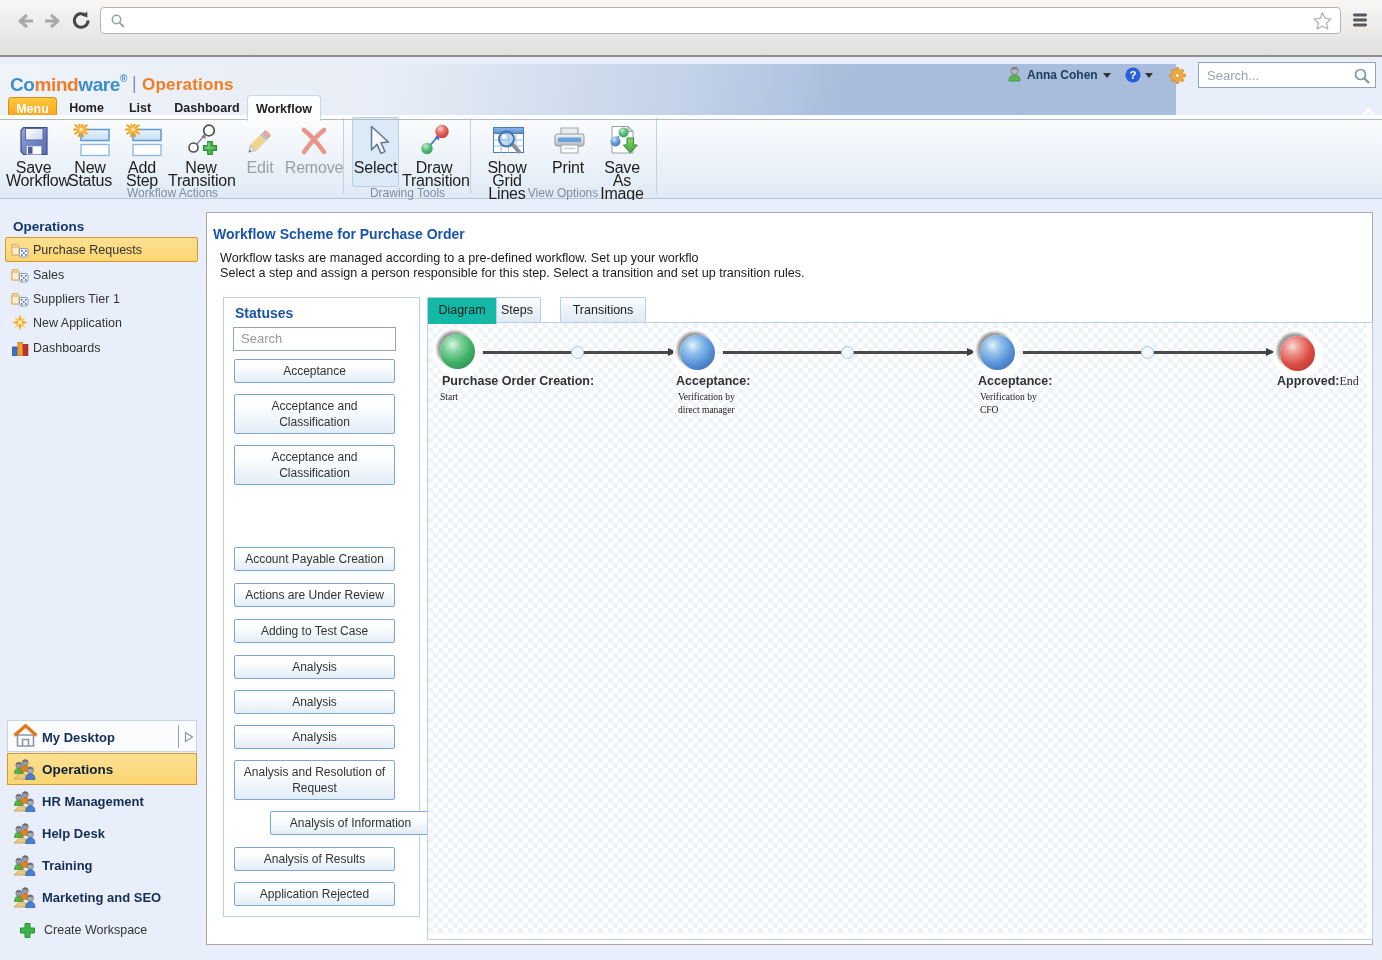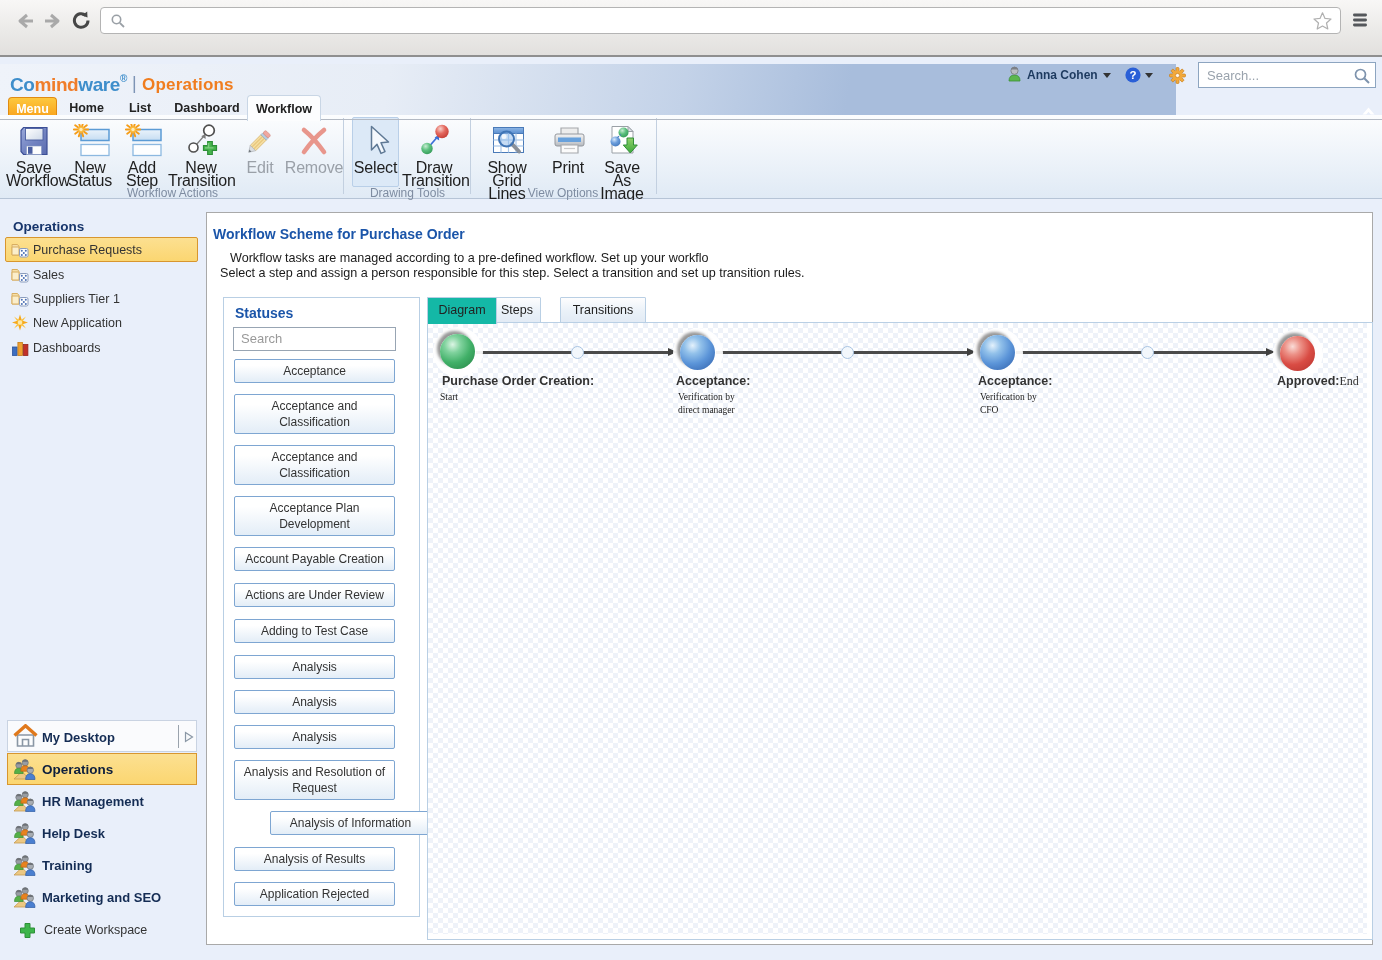--- a/index.html
+++ b/index.html
@@ -494,29 +494,28 @@
         <path d="M12.6 22.5 q0-5.8 4.7-5.8 q4.7 0 4.7 5.8 z" fill="#4a7fd0" stroke="#2f5da5" stroke-width="0.7"></path>
       </svg>
     <div class="wsrow" style="top:690px;">Marketing and SEO</div>
     <svg style="position:absolute;left:19px;top:722px;" width="17" height="17" viewBox="0 0 17 17">
         <path d="M6 1.5 h5 v4.5 h4.5 v5 h-4.5 v4.5 h-5 v-4.5 h-4.5 v-5 h4.5 z" fill="#3db54a" stroke="#2e8f38" stroke-width="1"></path>
       </svg>
     <div style="position:absolute;left:44px;top:723px;font-size:12.5px;color:#333;">Create Workspace</div>
   </div>
   <div id="panel">
     <div id="ctitle">Workflow Scheme for Purchase Order</div>
-    <div class="para" style="top:38px;margin-left:10px;">Workflow tasks are managed according to a pre-defined workflow. Set up your workflo</div>
+    <div class="para" style="top:38px;">Workflow tasks are managed according to a pre-defined workflow. Set up your workflo</div>
     <div class="para" style="top:53px;">Select a step and assign a person responsible for this step. Select a transition and set up transition rules.</div>
     <div id="statuses">
       <h3>Statuses</h3>
       <div id="stsearch">Search</div>
       <div class="stbtn" style="top:61px;height:24px;">Acceptance</div>
       <div class="stbtn" style="top:96px;height:40px;">Acceptance and<br>Classification</div>
       <div class="stbtn" style="top:147px;height:40px;">Acceptance and<br>Classification</div>
-      <div class="stbtn" style="top:198px;height:40px;">Acceptance Plan<br>Development</div>
       <div class="stbtn" style="top:249px;height:24px;">Account Payable Creation</div>
       <div class="stbtn" style="top:285px;height:24px;">Actions are Under Review</div>
       <div class="stbtn" style="top:321px;height:24px;">Adding to Test Case</div>
       <div class="stbtn" style="top:357px;height:24px;">Analysis</div>
       <div class="stbtn" style="top:392px;height:24px;">Analysis</div>
       <div class="stbtn" style="top:427px;height:24px;">Analysis</div>
       <div class="stbtn" style="top:462px;height:40px;">Analysis and Resolution of<br>Request</div>
       <div class="stbtn" style="top:513px;height:24px;margin-left:36px;">Analysis of Information</div>
       <div class="stbtn" style="top:549px;height:24px;">Analysis of Results</div>
       <div class="stbtn" style="top:584px;height:24px;">Application Rejected</div>

